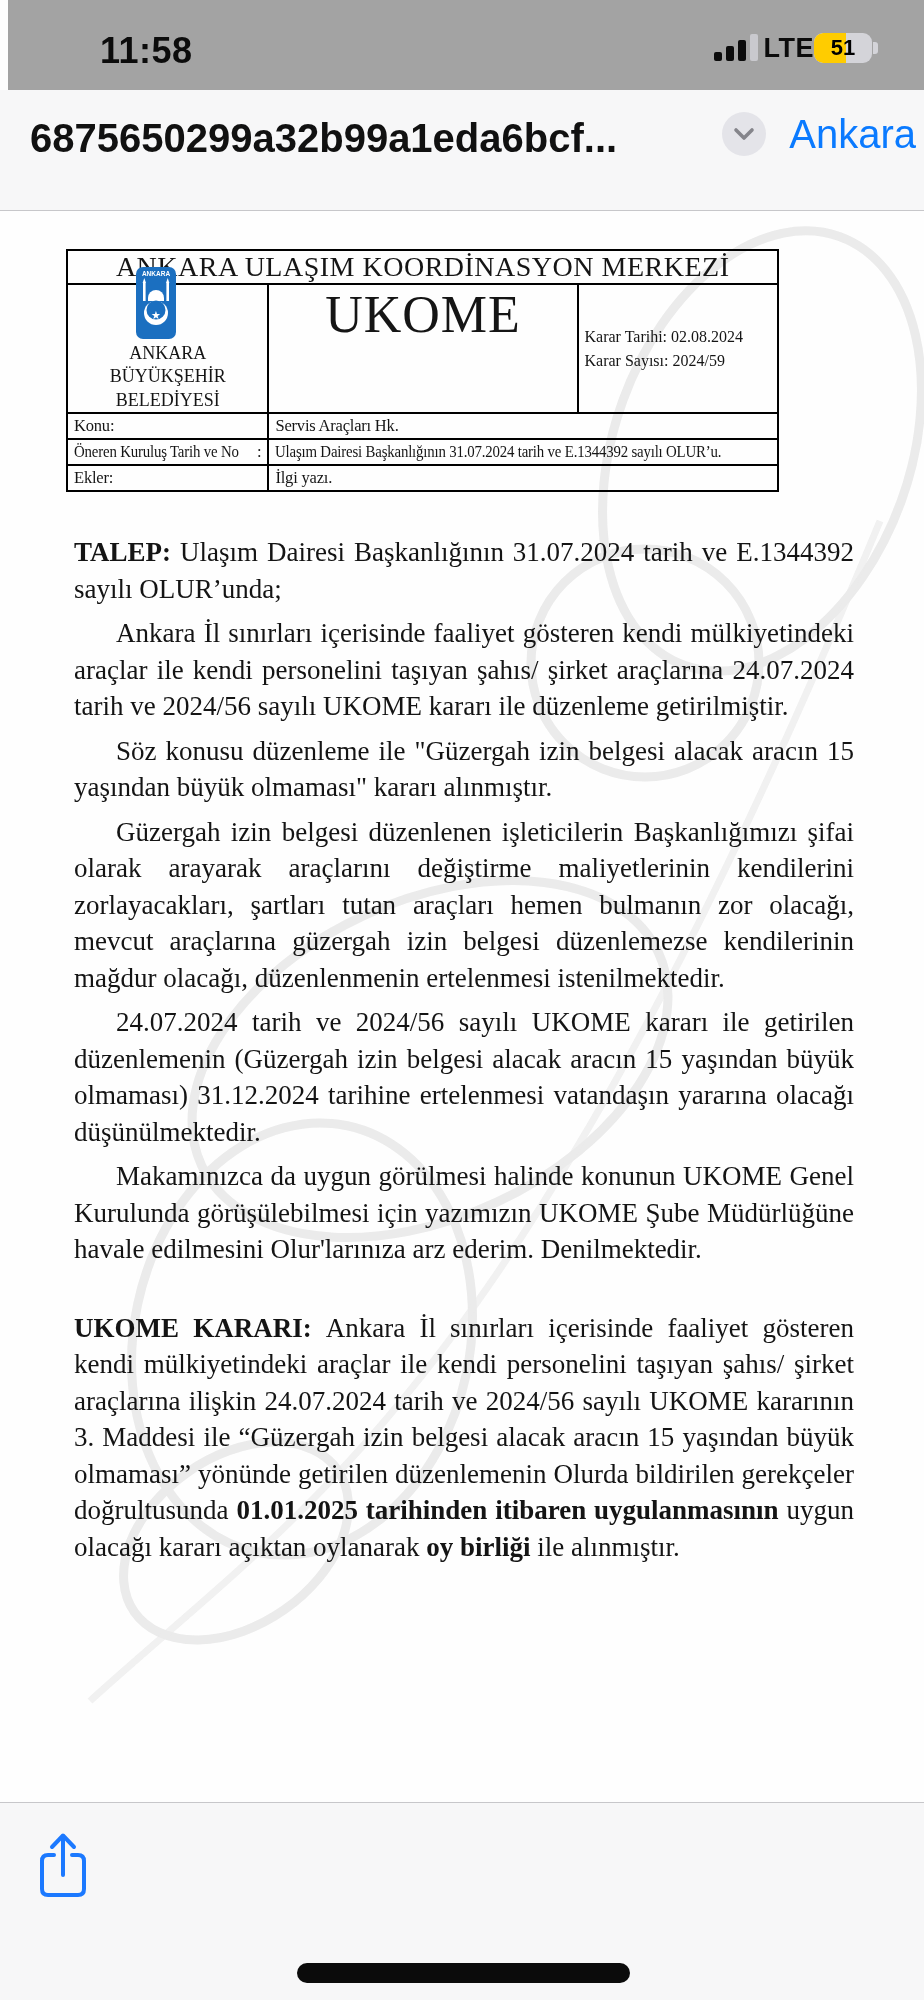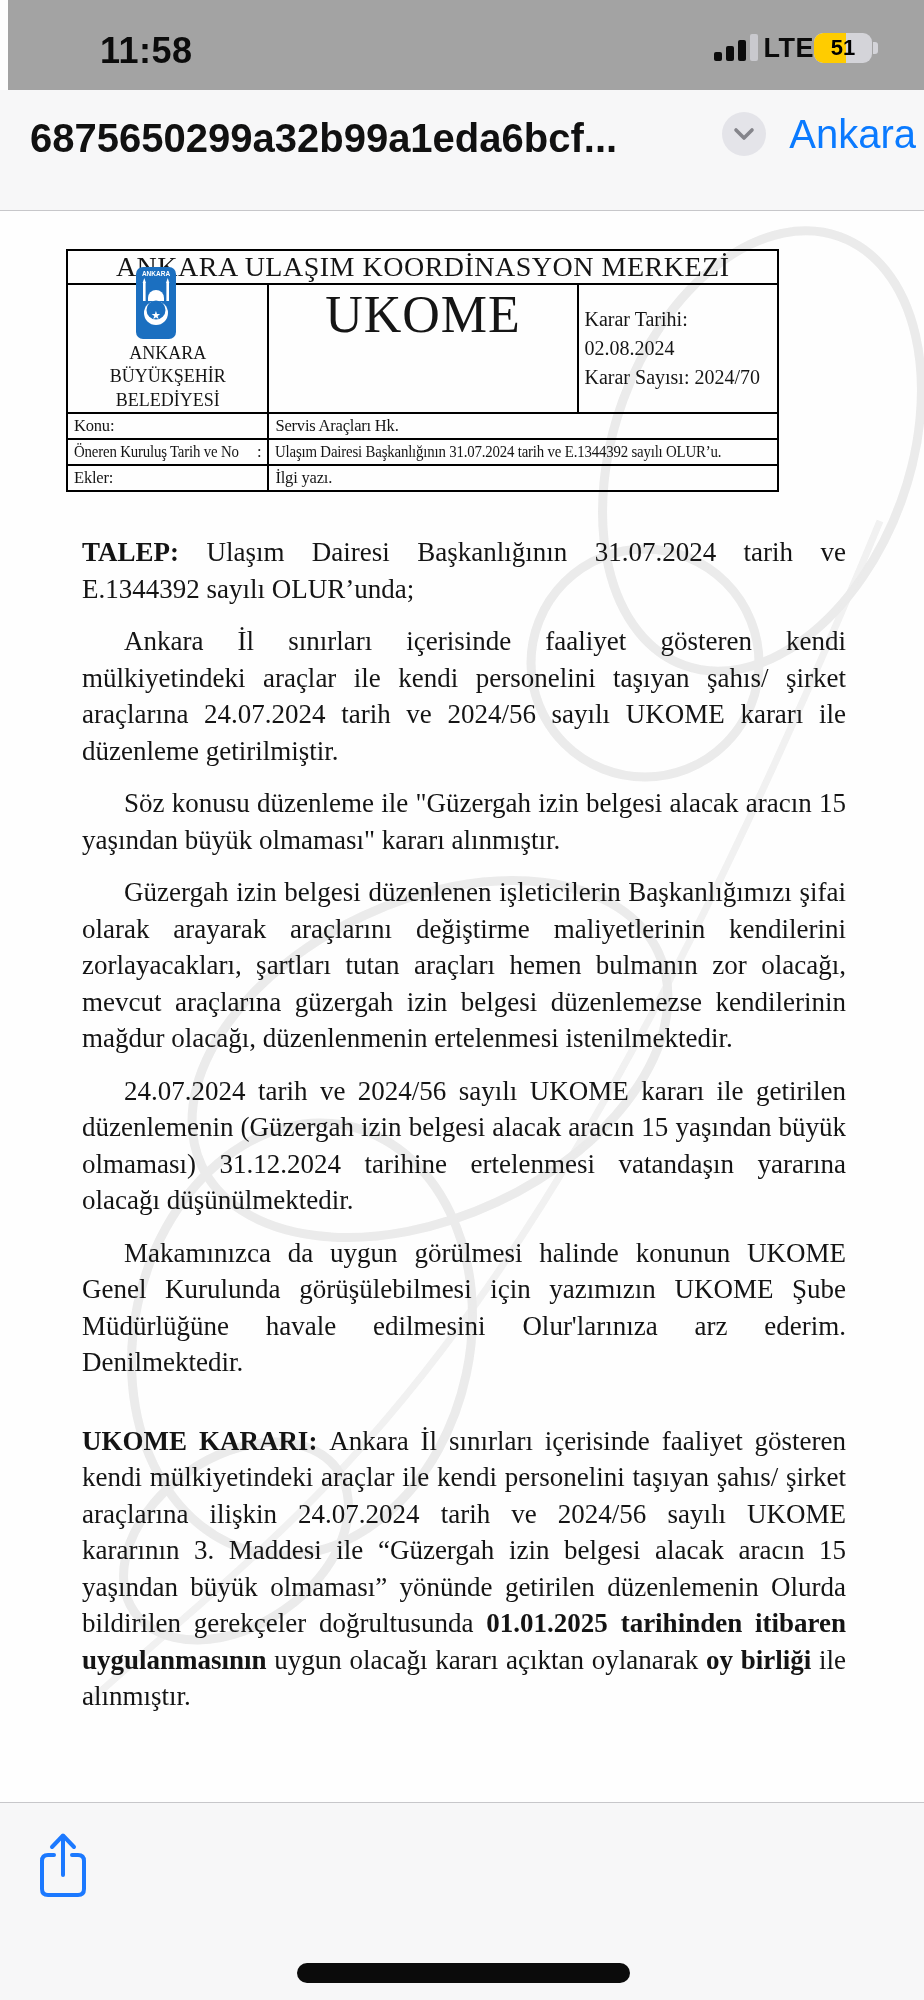--- a/index.html
+++ b/index.html
@@ -28,30 +28,30 @@
   .watermark{position:absolute;left:0;top:0;pointer-events:none;}
   .doc{position:relative;z-index:1;}
   
   .decision-table{position:relative;margin:38px 0 0 66px;border-collapse:collapse;
                   font-family:"Liberation Serif",serif;color:#151515;table-layout:fixed;}
   .decision-table td{border:2px solid #000;padding:0 6px;overflow:hidden;}
   .td-org{height:32px;text-align:center;font-size:28px;letter-spacing:.5px;padding-top:2px;}
   .tr-main td{height:127px;}
   .td-muni{text-align:center;vertical-align:bottom;font-size:18px;line-height:1.3;padding-bottom:10px;}
   .td-board{text-align:center;vertical-align:top;font-size:52px;letter-spacing:1px;padding-top:2px;}
-  .td-meta{font-size:20px;line-height:1.45;vertical-align:middle;padding-left:8px;}
+  .td-meta{font-size:16px;line-height:1.45;vertical-align:middle;padding-left:8px;}
   .td-word{height:35px;text-align:center;font-size:28px;letter-spacing:1px;}
   .tr-row td{height:24px;font-size:16.5px;letter-spacing:-.2px;white-space:nowrap;}
   .lbl{display:flex;align-items:center;}
   .squeeze{display:inline-block;transform:scaleX(.9);transform-origin:left center;}
   .ankara-logo{position:absolute;left:136px;top:18px;width:40px;height:72px;z-index:2;}
   
   .document-body{margin:42px 62px 0 66px;font-family:"Liberation Serif",serif;font-size:27px;
                  line-height:1.352;color:#141414;text-align:justify;}
-  .document-body p{margin:16px;}
+  .document-body p{margin:8px;}
   .document-body p.ind{text-indent:42px;}
   .document-body p.gap{margin-top:42px;}
   .document-body .b{font-weight:700;}
   
   .toolbar{position:absolute;left:0;top:1802px;width:924px;height:198px;background:#f7f7f8;border-top:1px solid #c7c7ca;}
   .share-btn{position:absolute;left:34px;top:26px;width:58px;height:70px;cursor:pointer;}
   .home-indicator{position:absolute;left:297px;top:160px;width:333px;height:20px;border-radius:10px;background:#0b0b0b;}
 </style>
 </head>
 <body>
@@ -122,21 +122,21 @@
           </colgroup>
         <tbody>
             <tr>
           <td colspan="3" class="td-org">ANKARA ULAŞIM KOORDİNASYON MERKEZİ</td>
         </tr>
         <tr class="tr-main">
           <td class="td-muni">ANKARA BÜYÜKŞEHİR BELEDİYESİ</td>
           <td class="td-board">UKOME</td>
           <td class="td-meta">
             <div>Karar Tarihi: 02.08.2024</div>
-            <div>Karar Sayısı: 2024/70</div>
+            <div>Karar Sayısı: 2024/59</div>
           </td>
         </tr>
         <tr class="tr-row">
           <td>
             <span class="lbl">
                   <span>Konu</span>
                   <span>:</span>
                 </span>
           </td>
           <td colspan="2">Servis Araçları Hk.</td>

